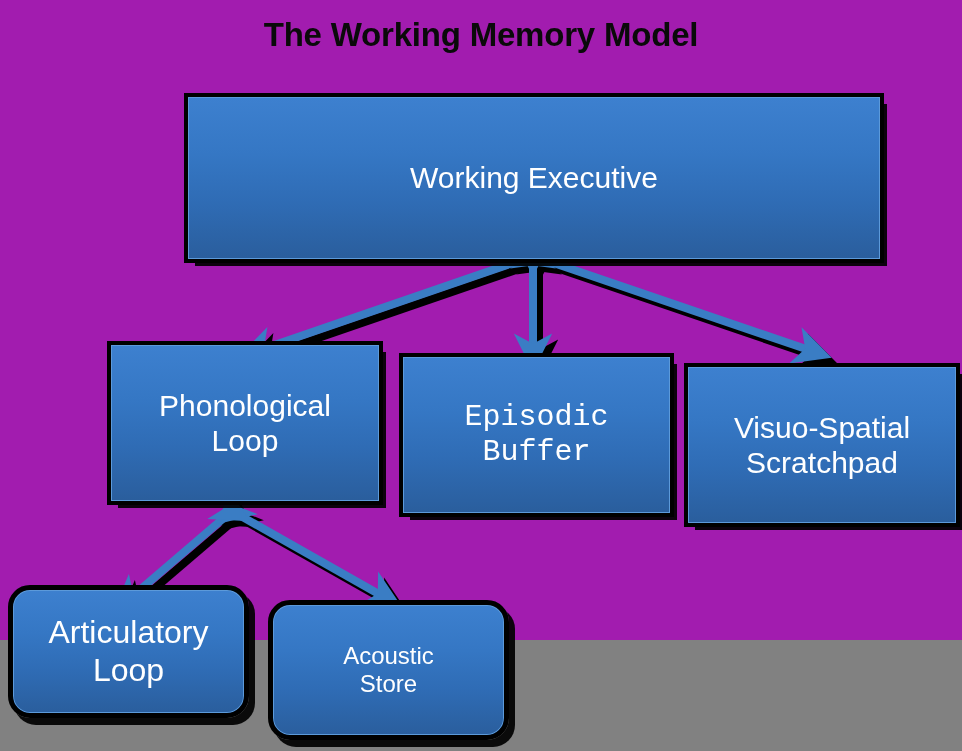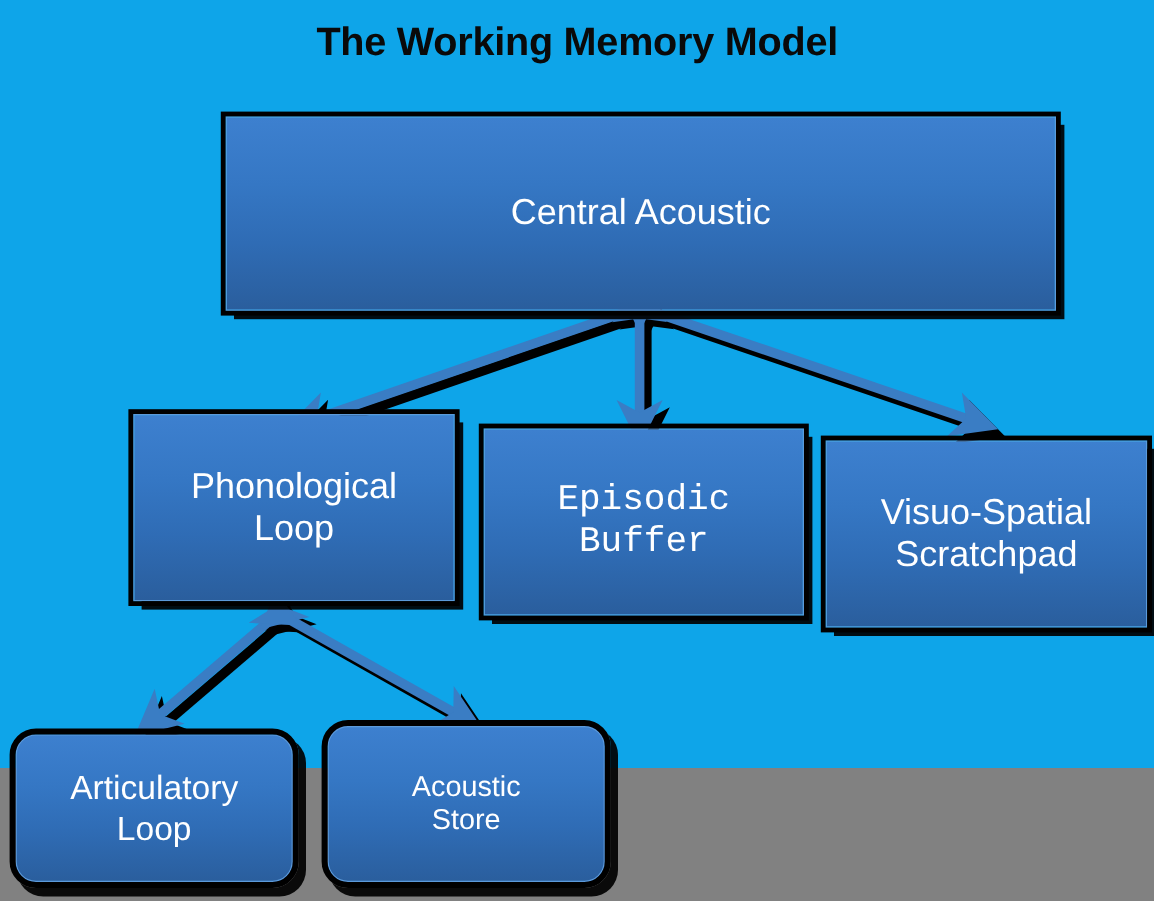--- a/index.html
+++ b/index.html
@@ -10,21 +10,21 @@
     width: 962px;
     height: 751px;
     background: #818181;
     font-family: "Liberation Sans", sans-serif;
     overflow: hidden;
   }
   #stage {
     position: relative;
     width: 962px;
     height: 640px;
-    background: #0ea5e9;
+    background: #a21caf;
   }
   .title {
     position: absolute;
     left: 0;
     top: 16px;
     width: 962px;
     text-align: center;
     font-size: 33px;
     font-weight: bold;
     color: #0a0a0a;
@@ -81,22 +81,22 @@
     left: 403px; top: 357px; width: 267px; height: 156px;
     font-size: 30px;
     font-family: Liberation Mono, monospace;
   }
   #node-visuo-spatial-scratchpad {
     left: 688px; top: 357px; width: 268px; height: 156px;
     font-size: 30px;
     margin-top: 10px;
   }
   #node-articulatory-loop {
-    left: 8px; top: 607px; width: 241px; height: 133px;
-    font-size: 28px;
+    left: 8px; top: 585px; width: 241px; height: 133px;
+    font-size: 32px;
   }
   #node-acoustic-store {
     left: 268px; top: 600px; width: 241px; height: 140px;
     font-size: 24px;
   }
 </style>
 </head>
 <body>
 
 <div id="stage">
@@ -124,21 +124,21 @@
     <g>
       <line x1="533" y1="256" x2="257" y2="351" stroke="#3a7dc4" stroke-width="8" marker-start="url(#head-blue)" marker-end="url(#head-blue)"></line>
       <line x1="533" y1="256" x2="533" y2="351" stroke="#3a7dc4" stroke-width="8" marker-start="url(#head-blue)" marker-end="url(#head-blue)"></line>
       <line x1="533" y1="256" x2="812" y2="351" stroke="#3a7dc4" stroke-width="8" marker-start="url(#head-blue)" marker-end="url(#head-blue)"></line>
       <line x1="232" y1="511" x2="128" y2="600" stroke="#3a7dc4" stroke-width="8" marker-start="url(#head-blue)" marker-end="url(#head-blue)"></line>
       <line x1="232" y1="511" x2="384" y2="597" stroke="#3a7dc4" stroke-width="8" marker-start="url(#head-blue)" marker-end="url(#head-blue)"></line>
     </g>
   </svg>
 
   <div class="node" id="node-central-executive">
-    <span class="label">Central Acoustic</span>
+    <span class="label">Working Executive</span>
   </div>
 
   <div class="node" id="node-phonological-loop">
     <span class="label">Phonological
 Loop</span>
   </div>
 
   <div class="node" id="node-episodic-buffer">
     <span class="label">Episodic
 Buffer</span>

